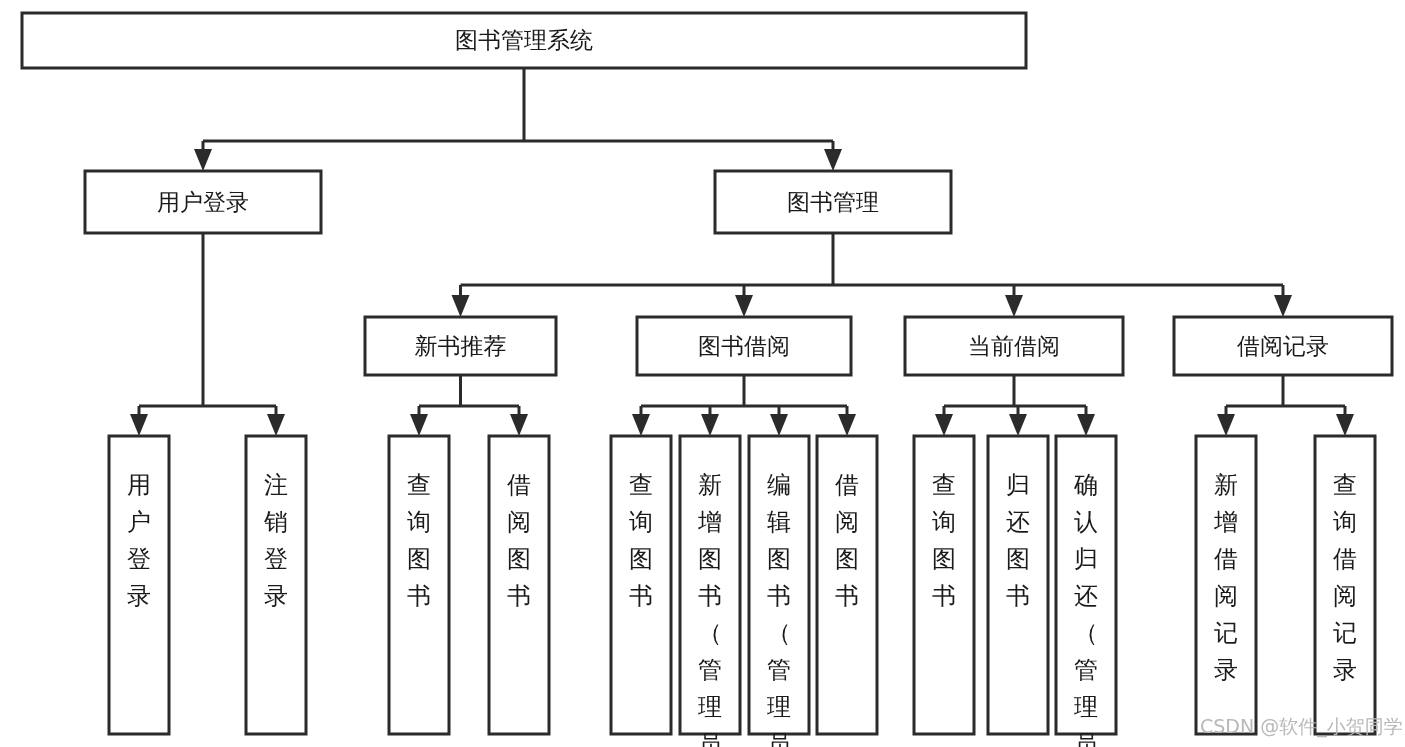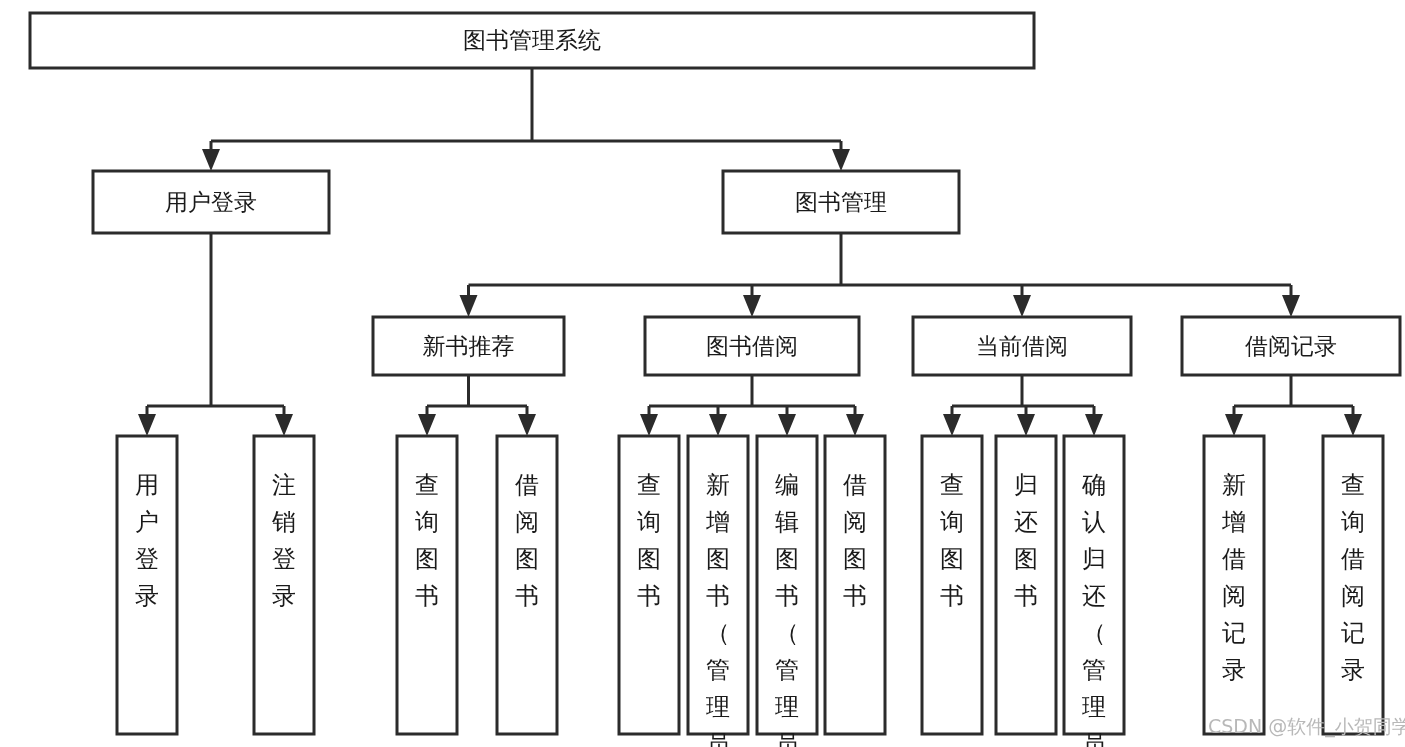--- a/index.html
+++ b/index.html
@@ -10,21 +10,21 @@
   }
   body {
     width: 1405px;
     height: 747px;
     position: relative;
     overflow: hidden;
     font-family: "DejaVu Sans", "Liberation Sans", sans-serif;
   }
   #diagram-root {
     position: absolute;
-    left: 12px;
+    left: 4px;
     top: 0;
     width: 1186px;
     height: 747px;
   }
   svg.diagram-canvas {
     display: block;
     width: 1405px;
     height: 747px;
     background: #ffffff;
   }

